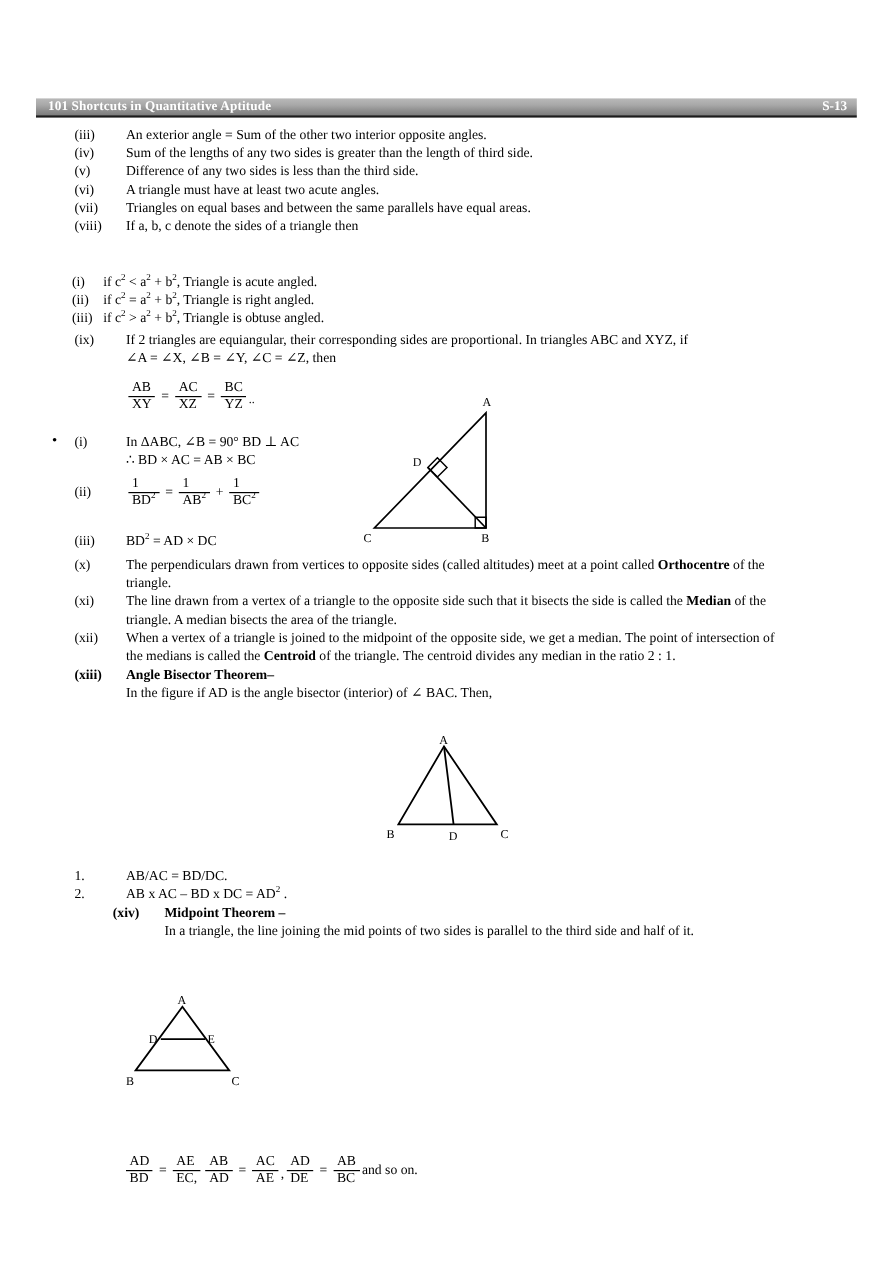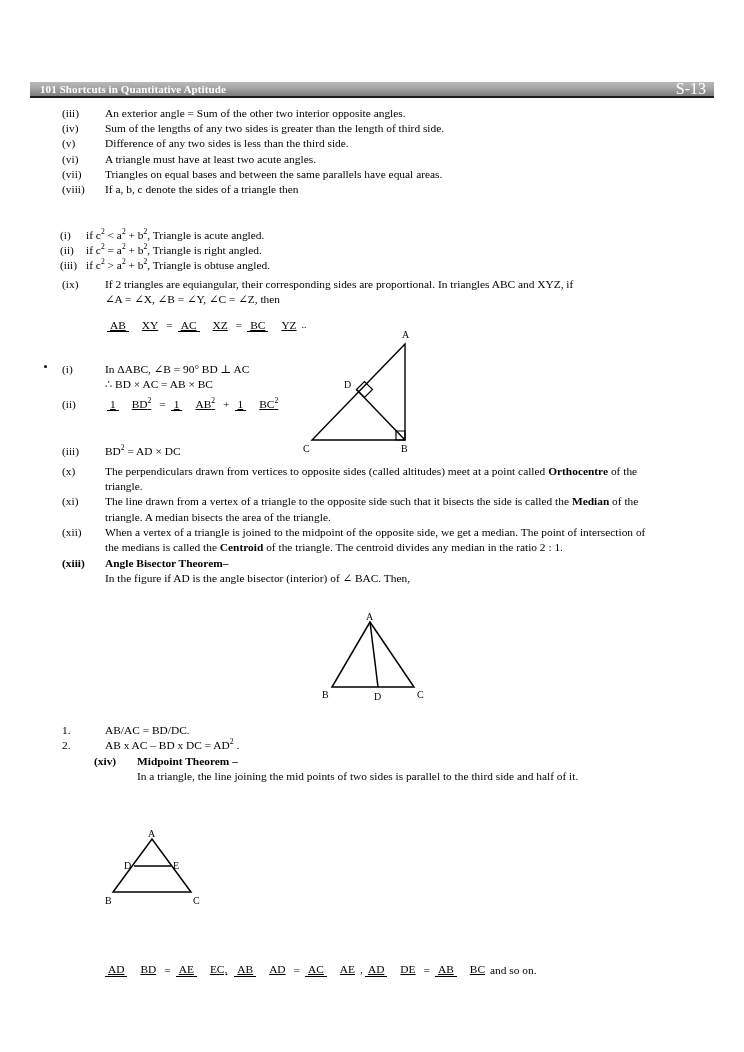--- a/index.html
+++ b/index.html
@@ -19,45 +19,45 @@
     background:linear-gradient(180deg,#b9b9b9 0%,#a9a9a9 38%,#8f8f8f 72%,#7d7d7d 100%);
     border-bottom:2px solid #1c1c1c;
     display:flex;align-items:center;justify-content:space-between;
     box-sizing:border-box;padding:0 8px 0 10px;
   }
   .header-title{
     color:#ffffff;font-weight:bold;font-size:11px;letter-spacing:.1px;
     white-space:nowrap;line-height:1;
   }
   .header-page{
-    color:#ffffff;font-weight:normal;font-size:16px;line-height:1;white-space:nowrap;
+    color:#ffffff;font-weight:bold;font-size:11px;line-height:1;white-space:nowrap;
   }
   .row{display:flex;align-items:flex-start;font-size:11.4px;line-height:15.2px;}
   .num{flex:0 0 auto;text-align:left;}
   .txt{flex:1 1 auto;}
 
   
   .lvl-a{margin-left:62px;}      
   .lvl-a .num{width:43px;}
   .lvl-b{margin-left:60px;}      
   .lvl-b .num{width:26px;}
   .cont{margin-left:105px;}      
   .b{font-weight:bold;}
 
   
   .bullet-dot{
     position:absolute;left:44px;top:365px;width:3px;height:3px;
     background:#000;border-radius:50%;
   }
 
   
-  .frac{display:inline-flex;flex-direction:row;vertical-align:middle;
-        text-align:left;margin:0 2px;line-height:1.12;text-decoration:underline;}
+  .frac{display:inline-flex;flex-direction:column;vertical-align:middle;
+        text-align:left;margin:0 2px;line-height:1.12;}
   .frac .n{border-bottom:1px solid #000;padding:0 3px 0px 3px;}
-  .frac .d{padding:0px 3px 0 3px;margin-left:10px;}
+  .frac .d{padding:0px 3px 0 3px;}
   .eqline{display:flex;align-items:center;font-size:11.4px;}
   .op{margin:0 3px;}
   sup{font-size:7.6px;vertical-align:super;line-height:0;}
 
   
   .fig{position:absolute;}
   .fig svg{display:block;}
   .lbl{font-family:"Liberation Serif","DejaVu Serif",serif;font-size:10px;}
 
   

